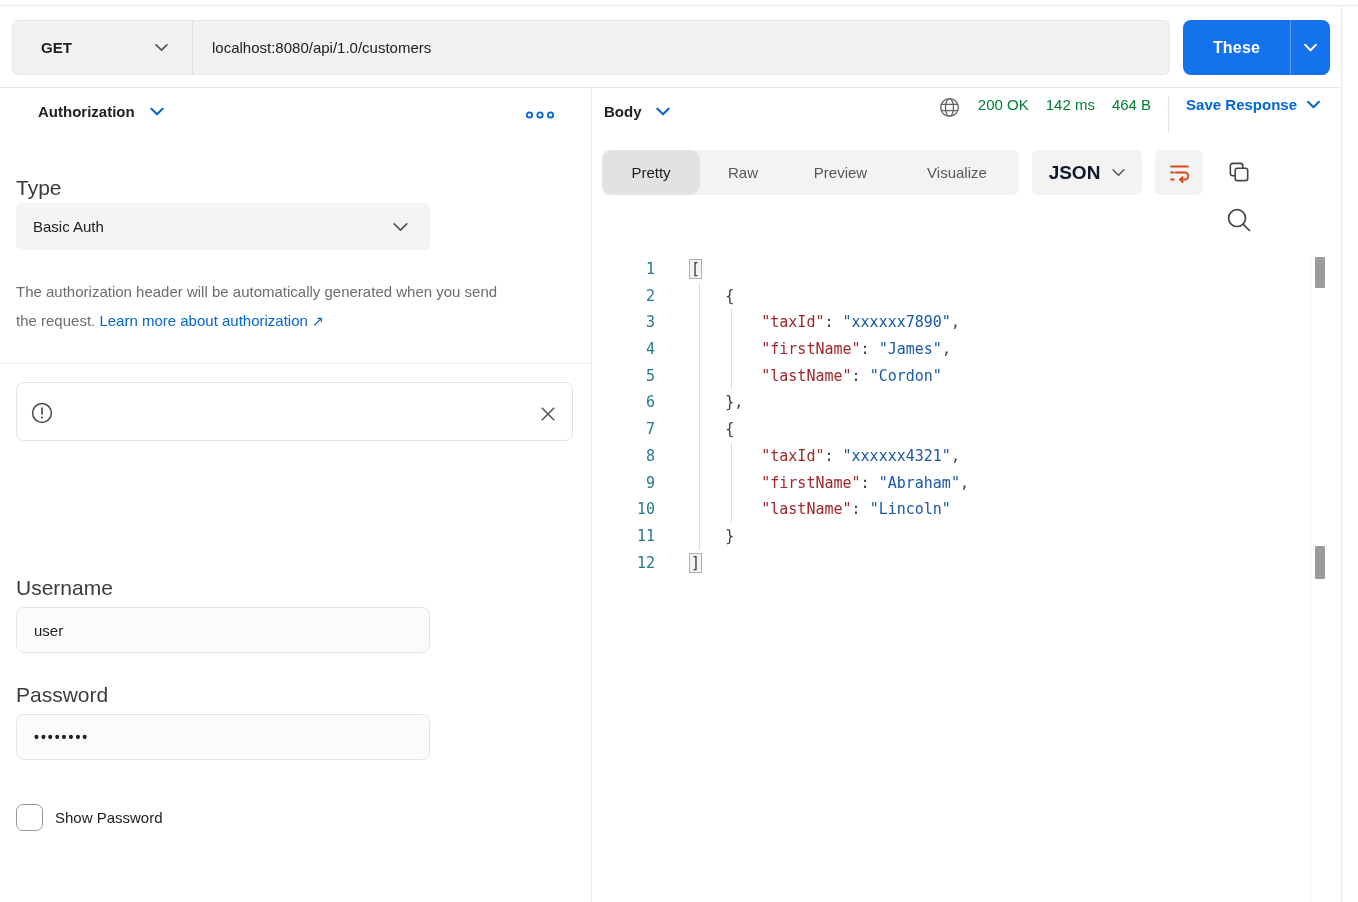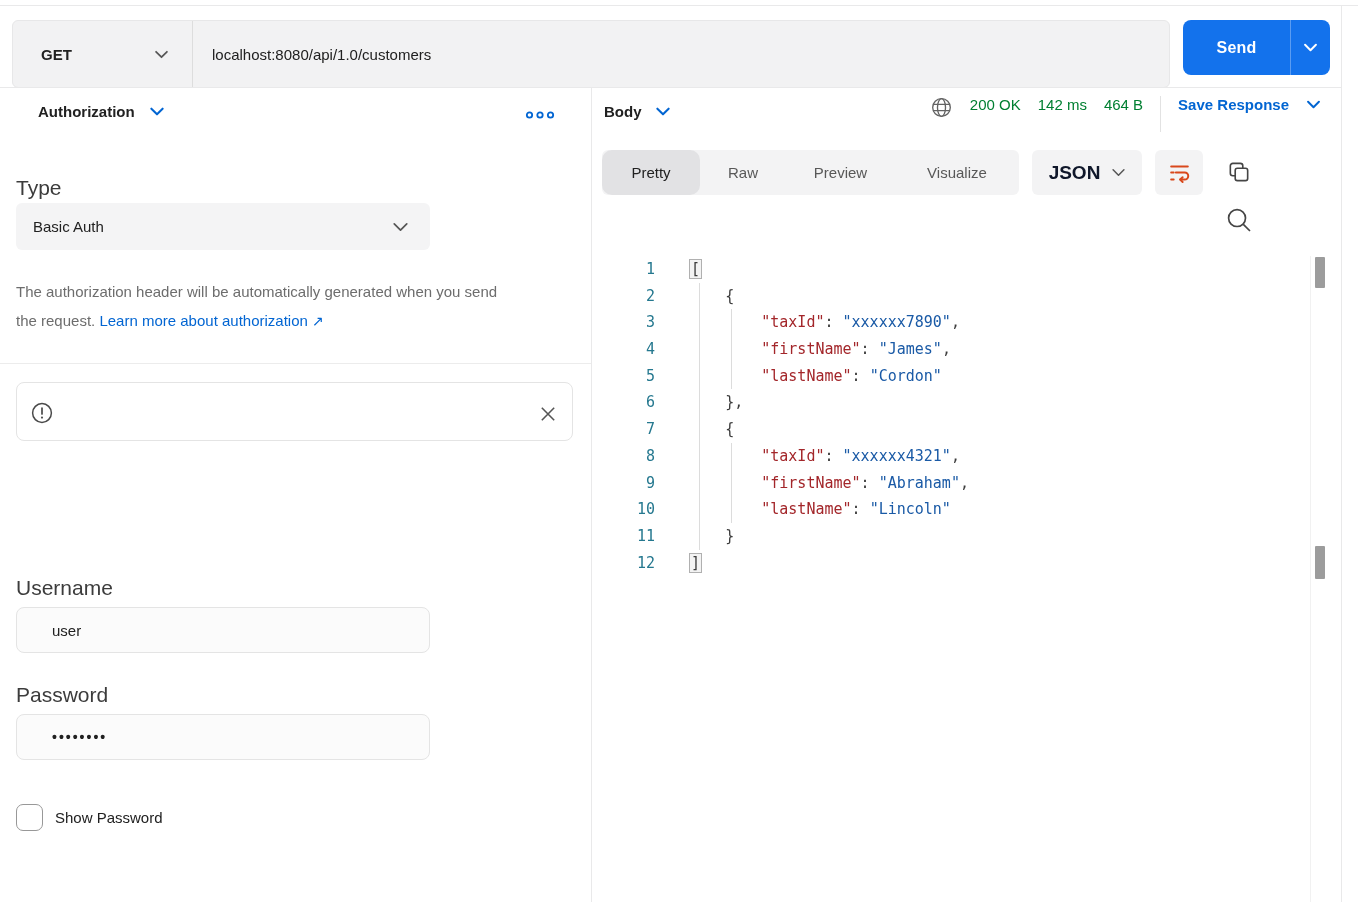--- a/index.html
+++ b/index.html
@@ -7,21 +7,21 @@
   body { font-family:"Liberation Sans", sans-serif; color:#212121; }
   .canvas { position:relative; width:1358px; height:902px; background:#fff; overflow:hidden; }
 
   
   .top-hairline { position:absolute; top:5px; left:0; width:1358px; height:1px; background:#e9e9ea; }
   .h-border { position:absolute; top:87px; left:0; width:1341px; height:1px; background:#e9e9ea; }
   .v-divider { position:absolute; left:591px; top:88px; width:1px; height:814px; background:#e9e9ea; }
   .r-border  { position:absolute; left:1341px; top:5px; width:1px; height:897px; background:#e9e9ea; }
 
   
-  .url-bar { position:absolute; left:12px; top:20px; width:1158px; height:68px; background:#f2f2f3;
+  .url-bar { position:absolute; left:12px; top:20px; width:1158px; height:55px; background:#f2f2f3;
              border:1px solid #e7e7e8; border-radius:6px; display:flex; align-items:stretch; }
   .method { width:180px; display:flex; align-items:center; border-right:1px solid #dddddd; cursor:pointer; }
   .method-label { padding-left:28px; font-size:15px; font-weight:700; }
   .method .chev { margin-left:auto; margin-right:24px; color:#565656; }
   .url-input { flex:1; border:none; outline:none; background:transparent; font-size:15px; color:#212121;
                padding-left:19px; font-family:"Liberation Sans", sans-serif; }
 
   .send-btn { position:absolute; left:1183px; top:20px; width:147px; height:55px; border-radius:8px;
               background:var(--send-blue,#1372ec); display:flex; align-items:center; cursor:pointer; }
   .send-label { flex:1; text-align:center; color:#fff; font-size:16px; font-weight:600; letter-spacing:.2px; }
@@ -49,38 +49,38 @@
   .sec-divider { position:absolute; left:0; top:363px; width:591px; height:1px; background:#ececec; }
 
   .warn { position:absolute; left:16px; top:382px; width:557px; border:1px solid #e4e4e4; border-radius:8px;
           padding:14px 48px 12px 14px; display:flex; gap:12px; background:#fff; }
   .warn-icon { flex:0 0 22px; margin-top:5px; }
   .warn-body { font-size:15px; line-height:29px; color:#5c5c5c; width:455px; }
   .warn-link { display:inline-block; }
   .warn-close { position:absolute; right:15px; top:22px; width:18px; height:18px; cursor:pointer; color:#555; }
 
   .text-input { position:absolute; left:16px; width:414px; height:46px; background:#fbfbfb;
-                border:1px solid #e4e4e4; border-radius:8px; font-size:15px; color:#212121; padding-left:35px;
+                border:1px solid #e4e4e4; border-radius:8px; font-size:15px; color:#212121; padding-left:17px;
                 font-family:"Liberation Sans", sans-serif; outline:none; }
   .pw { letter-spacing:2px; font-weight:700; font-size:14px; }
 
   .checkbox { position:absolute; left:16px; top:804px; width:27px; height:27px; border:1.5px solid #989898;
               border-radius:7px; background:#fff; cursor:pointer; }
   .cb-label { position:absolute; left:55px; top:809px; font-size:15px; color:#212121; }
 
   
   .body-head { position:absolute; left:604px; top:103px; display:flex; align-items:center; gap:14px; cursor:pointer; }
   .body-head .t { font-size:15px; font-weight:600; color:#212121; }
   .body-head .chev { color:var(--accent-blue,#0265d2); }
 
   .resp-meta { position:absolute; top:96px; left:880px; width:461px; height:36px; display:flex;
                align-items:flex-start; justify-content:flex-end; gap:17px; padding-right:21px; }
   .green { color:var(--success-green,#007f31); font-size:15px; }
   .meta-div { width:1px; height:36px; background:#e2e2e2; }
-  .save-group { display:flex; align-items:center; gap:18px; cursor:pointer; }
+  .save-group { display:flex; align-items:center; gap:10px; cursor:pointer; }
   .save-group .t { color:var(--accent-blue,#0265d2); font-size:15px; font-weight:600; }
   .save-group .chev { color:var(--accent-blue,#0265d2); }
 
   
   .tabs { position:absolute; left:602px; top:150px; height:45px; background:#f3f3f4; border-radius:6px; display:flex; }
   .tab { display:flex; align-items:center; justify-content:center; font-size:15px; color:#585858; cursor:pointer; }
   .tab:nth-child(1){ width:98px; } .tab:nth-child(2){ width:86px; }
   .tab:nth-child(3){ width:109px; } .tab:nth-child(4){ width:124px; }
   .tab.active { background:#e2e2e4; border-radius:10px; color:#212121; }
 
@@ -122,21 +122,21 @@
     <div class="method">
       <span class="method-label">GET</span>
       <svg class="chev" width="13" height="9" viewBox="0 0 12 8">
           <path d="M1 1.5 L6 6.5 L11 1.5" fill="none" stroke="currentColor" stroke-width="1.6" stroke-linecap="round" stroke-linejoin="round"></path>
         </svg>
     </div>
     <input class="url-input" value="localhost:8080/api/1.0/customers" style="">
   </div>
 
   <div class="send-btn">
-    <span class="send-label">Send</span>
+    <span class="send-label">These</span>
     <span class="send-sep"></span>
     <span class="send-caret">
       <svg class="chev" width="13" height="9" viewBox="0 0 12 8">
           <path d="M1 1.5 L6 6.5 L11 1.5" fill="none" stroke="currentColor" stroke-width="1.8" stroke-linecap="round" stroke-linejoin="round"></path>
         </svg>
     </span>
   </div>
 
   <div class="h-border"></div>
   <div class="v-divider"></div>

